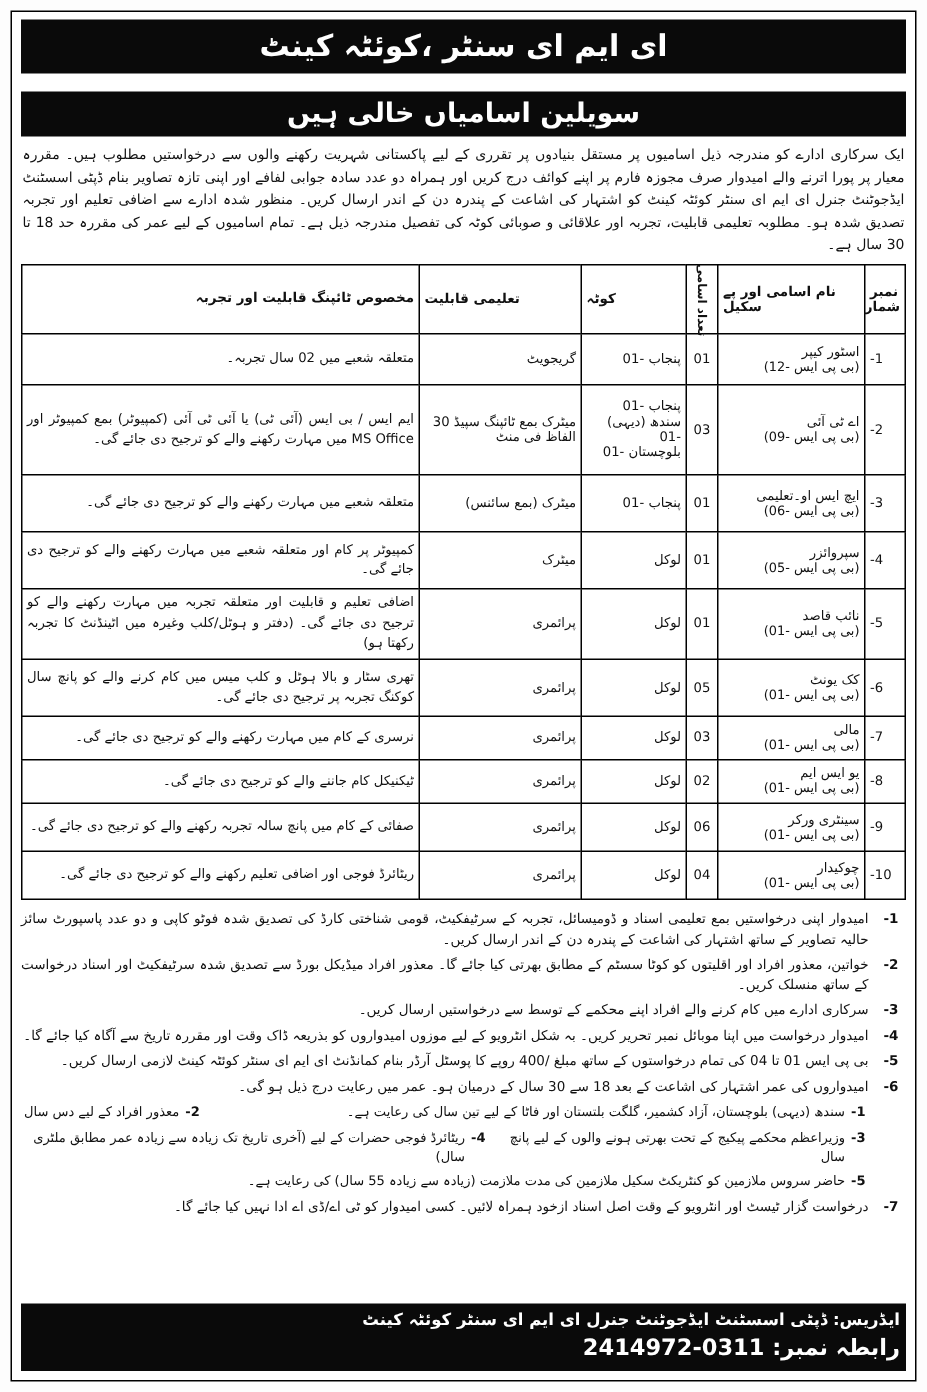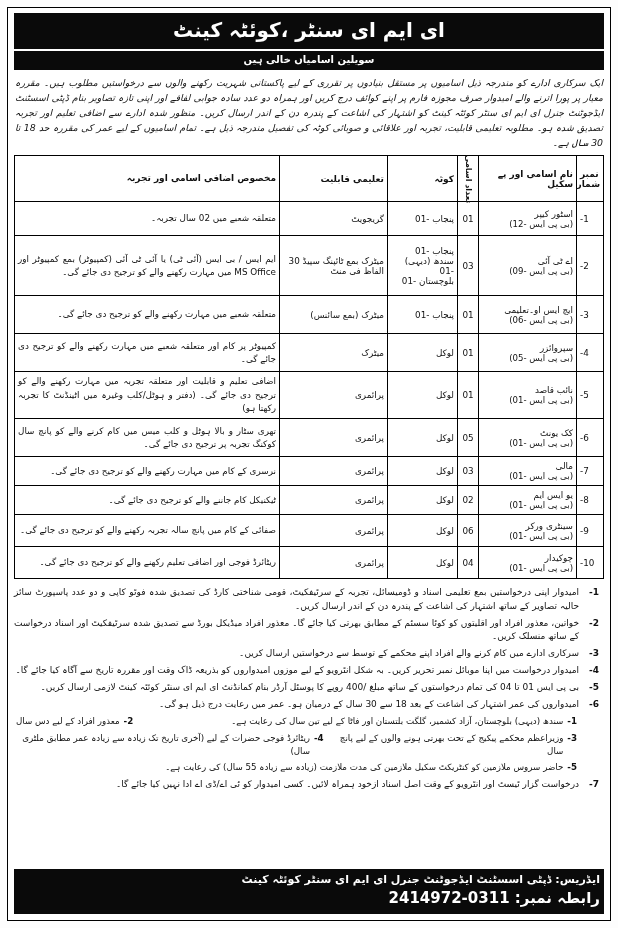--- a/index.html
+++ b/index.html
@@ -10,28 +10,28 @@
     border: 1.5px solid #000;
     height: 100%;
     padding: 5px 6px 6px;
     display: flex;
     flex-direction: column;
     direction: rtl;
     background: #fff;
   }
   .bar { background: #0a0a0a; color: #fff; text-align: center; font-weight: bold; }
   .bar-main { font-size: 20px; padding: 5px 1px 7px; letter-spacing: 0.5px; }
-  .bar-sub  { font-size: 10px; padding: 3px 0 5px; margin-top: 2px; }
+  .bar-sub  { font-size: 18px; padding: 3px 0 5px; margin-top: 12px; }
   .intro {
     font-size: 9.3px; line-height: 1.62; text-align: justify;
-    margin: 5px 1px 5px; color: #111; font-style: italic;
+    margin: 5px 1px 5px; color: #111;
   }
   table { border-collapse: collapse; width: 100%; font-size: 8.8px; color: #111; table-layout: fixed; }
   th, td { border: 1px solid #000; padding: 2px 3px; vertical-align: middle; text-align: right; }
-  th { text-align: right; font-weight: bold; font-size: 9px; height: 46px; }
+  th { text-align: left; font-weight: bold; font-size: 9px; height: 46px; }
   .c-serial { width: 27px; text-align: left; }
   .c-name   { width: 98px; margin-left: 16px; }
   .c-count  { width: 21px; text-align: center; }
   .c-quota  { width: 70px; white-space: pre-line; }
   .c-edu    { width: 108px; }
   .c-exp    { text-align: justify; line-height: 1.5; }
   th.vert { position: relative; }
   th.vert span {
     position: absolute; top: 50%; left: 50%;
     transform: translate(-50%, -50%) rotate(90deg);
@@ -76,21 +76,21 @@
     <table>
       <thead>
         <tr>
           <th class="c-serial">نمبر شمار</th>
           <th class="c-name">نام اسامی اور پے سکیل</th>
           <th class="c-count vert">
               <span>تعداد اسامی</span>
             </th>
           <th class="c-quota">کوٹہ</th>
           <th class="c-edu">تعلیمی قابلیت</th>
-          <th class="c-exp">مخصوص اضافی اسامی اور تجربہ</th>
+          <th class="c-exp">مخصوص ٹائپنگ قابلیت اور تجربہ</th>
         </tr>
       </thead>
       <tbody>
         <tr class="r1">
           <td class="c-serial" dir="ltr">-1</td>
           <td class="c-name">
               <div>اسٹور کیپر</div>
               <div class="name-scale">(بی پی ایس -12)</div>
             </td>
           <td class="c-count">01</td>

